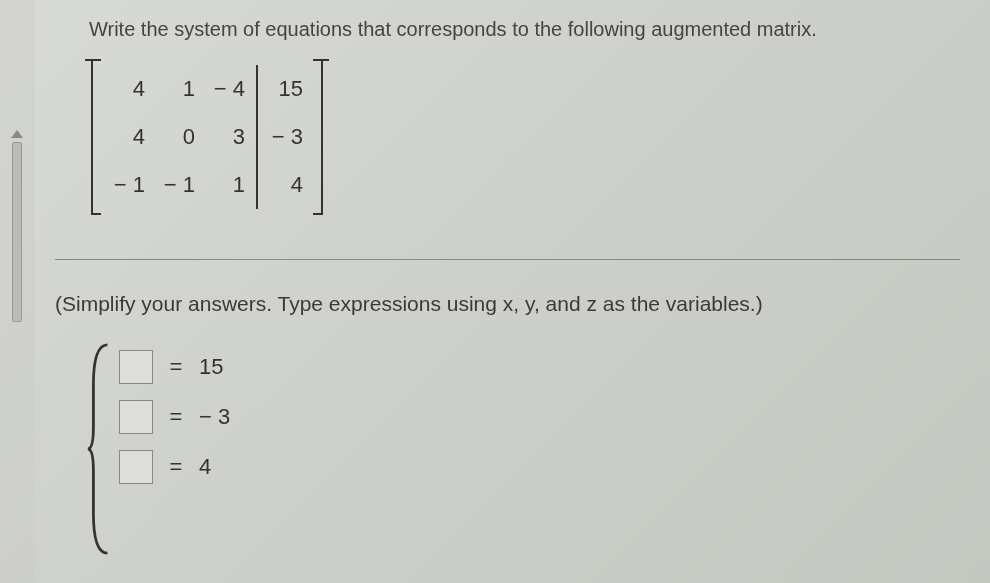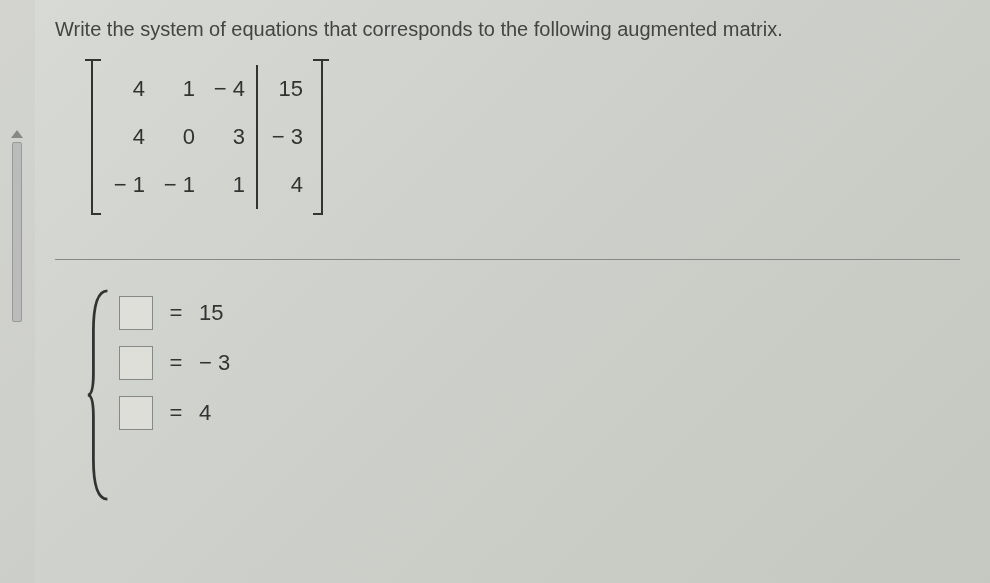--- a/index.html
+++ b/index.html
@@ -42,20 +42,21 @@
       margin: 0 auto;
       border-radius: 2px;
     }
     .content {
       padding: 18px 30px 18px 55px;
     }
     .prompt {
       font-size: 20px;
       color: #444;
       margin-bottom: 18px;
+      margin-left: 34px;
     }
     .matrix {
       display: inline-flex;
       align-items: stretch;
       margin-left: 30px;
       margin-bottom: 20px;
       font-size: 22px;
       color: #333;
     }
     .bracket-l, .bracket-r {
@@ -181,20 +182,21 @@
     </div>
     <div class="bracket-r">
       <span class="top"></span>
         <span class="bot"></span>
     </div>
   </div>
 
   <hr class="divider">
 
   <div class="instruct">
+    <div>(Simplify your answers. Type expressions using x, y, and z as the variables.)</div>
   </div>
 
   <div class="system">
     <div class="brace">
       <svg viewBox="0 0 20 150" preserveAspectRatio="none">
         <path d="M16 2 Q6 2 6 30 L6 60 Q6 75 2 75 Q6 75 6 90 L6 120 Q6 148 16 148" fill="none" stroke="#333" stroke-width="2"></path>
       </svg>
     </div>
     <div class="eq-rows">
       <div class="eq-row">

